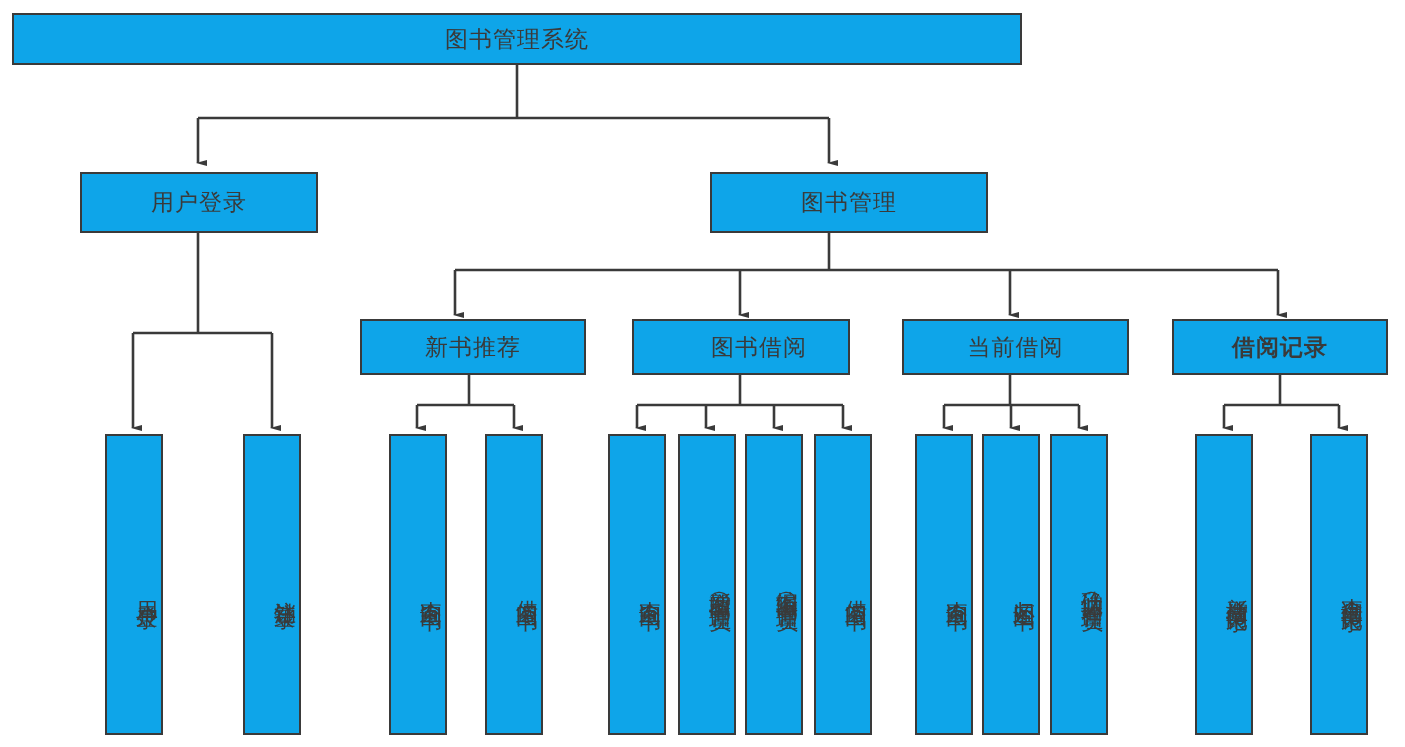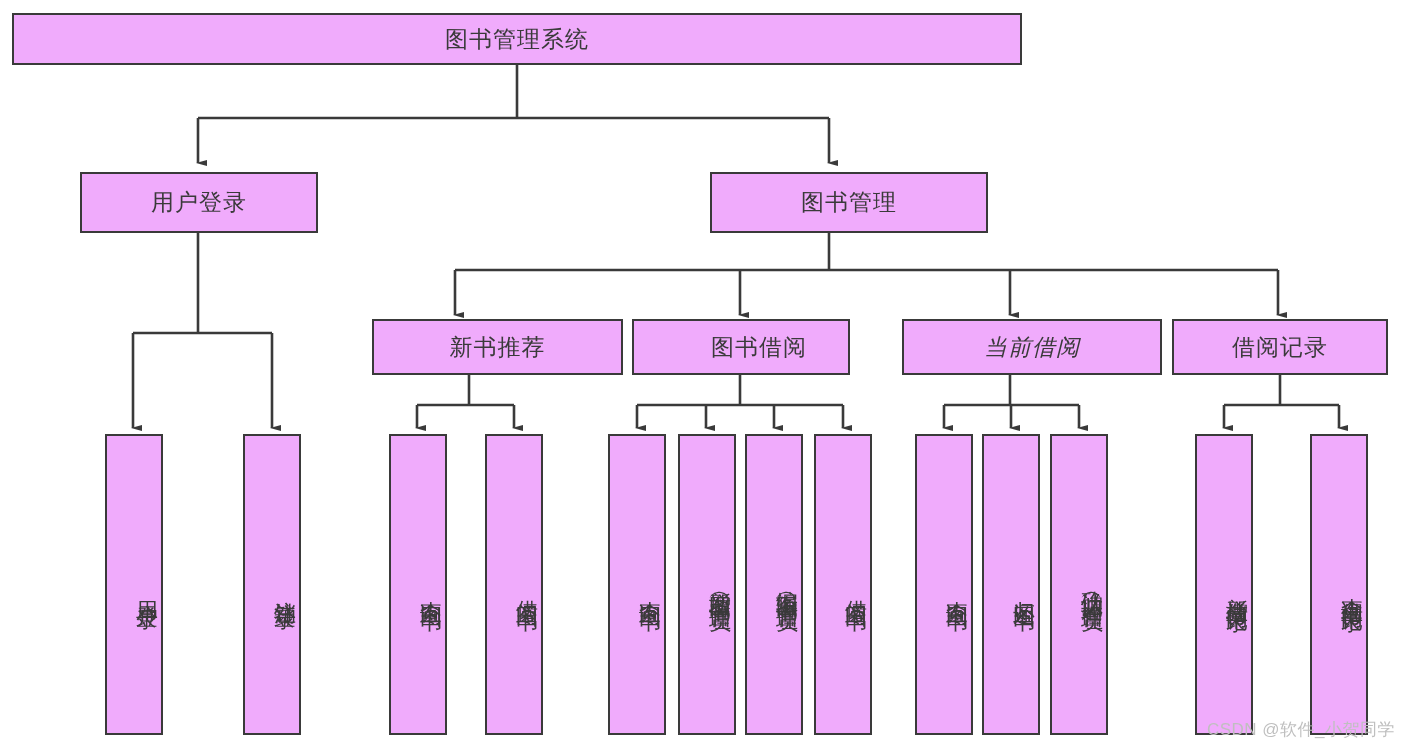--- a/index.html
+++ b/index.html
@@ -17,21 +17,21 @@
   svg#edges{
     position:absolute;
     left:0;top:0;
     width:1405px;height:747px;
     pointer-events:none;
   }
   .node{
     position:absolute;
     box-sizing:border-box;
     border:2.5px solid #3a3a3a;
-    background:#f0abfc;
+    background:#0ea5e9;
     display:flex;
     align-items:center;
     justify-content:center;
     text-align:left;
     color:#3a3a3a;
   }
   .node.horiz{
     font-size:23px;
     line-height:1.25;
     letter-spacing:1px;
@@ -126,33 +126,33 @@
   </div>
 
   <div class="node horiz" style="left:80px;top:172px;width:238px;height:61px;">
     <span class="lbl">用户登录</span>
   </div>
 
   <div class="node horiz" style="left:710px;top:172px;width:278px;height:61px;">
     <span class="lbl">图书管理</span>
   </div>
 
-  <div class="node horiz" style="left:360px;top:319px;width:251px;height:56px;margin-left:12px;">
+  <div class="node horiz" style="left:360px;top:319px;width:226px;height:56px;">
     <span class="lbl">新书推荐</span>
   </div>
 
   <div class="node horiz" style="left:632px;top:319px;width:218px;height:56px;padding-left:36px;">
     <span class="lbl">图书借阅</span>
   </div>
 
-  <div class="node horiz" style="left:902px;top:319px;width:260px;height:56px;font-style:italic;">
+  <div class="node horiz" style="left:902px;top:319px;width:227px;height:56px;">
     <span class="lbl">当前借阅</span>
   </div>
 
-  <div class="node horiz" style="left:1172px;top:319px;width:216px;height:56px;">
+  <div class="node horiz" style="left:1172px;top:319px;width:216px;height:56px;font-weight:bold;">
     <span class="lbl">借阅记录</span>
   </div>
 
   <div class="node vert" style="left:105px;top:434px;width:58px;height:301px;">
     <span class="lbl">用户登录</span>
   </div>
 
   <div class="node vert" style="left:243px;top:434px;width:58px;height:301px;">
     <span class="lbl">注销登录</span>
   </div>
@@ -194,15 +194,14 @@
   </div>
 
   <div class="node vert" style="left:1195px;top:434px;width:58px;height:301px;">
     <span class="lbl">新增借阅记录</span>
   </div>
 
   <div class="node vert" style="left:1310px;top:434px;width:58px;height:301px;">
     <span class="lbl">查询借阅记录</span>
   </div>
 
-  <div class="watermark">CSDN @软件_小贺同学</div>
 
 </div>
 
 </body></html>

